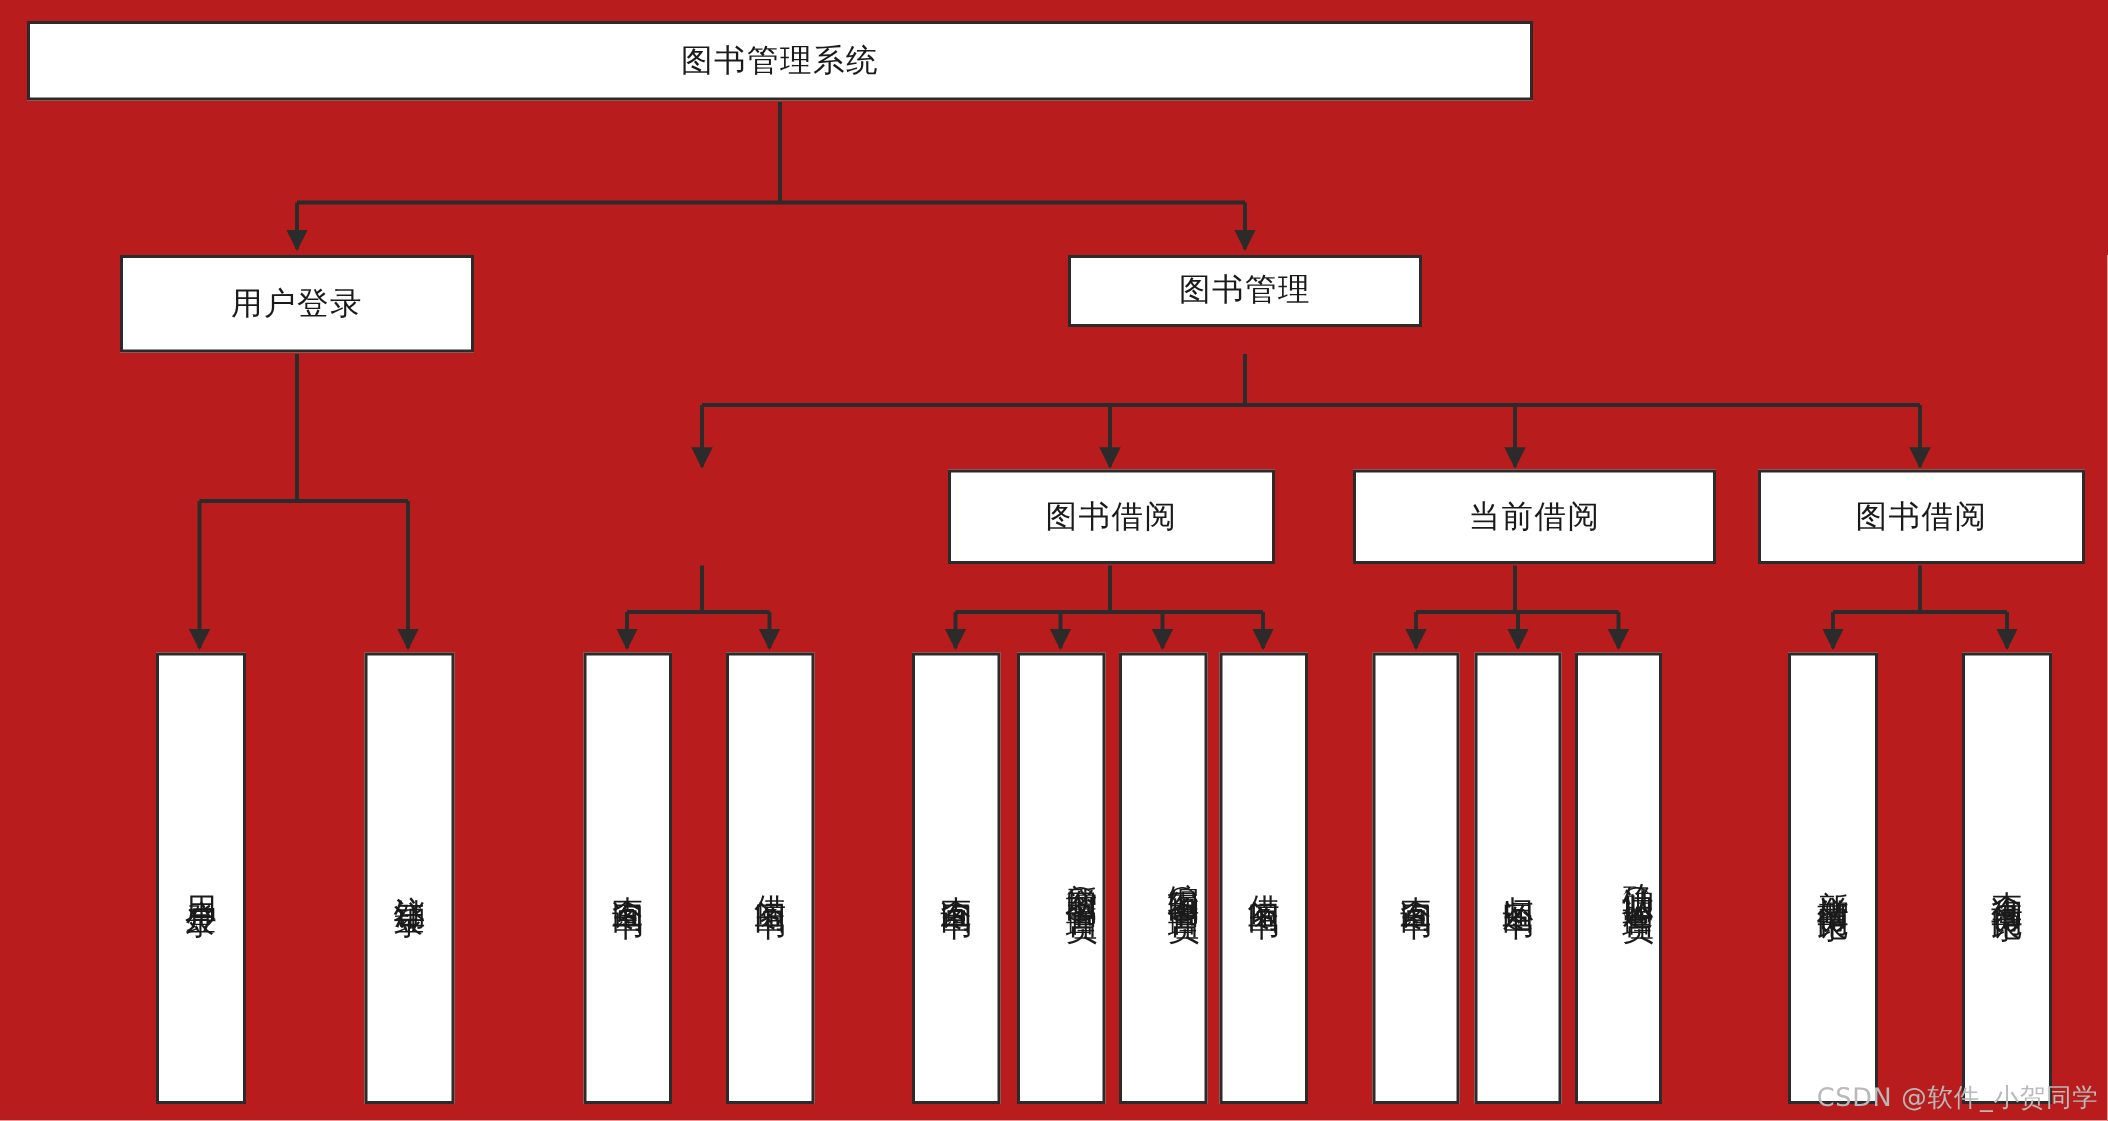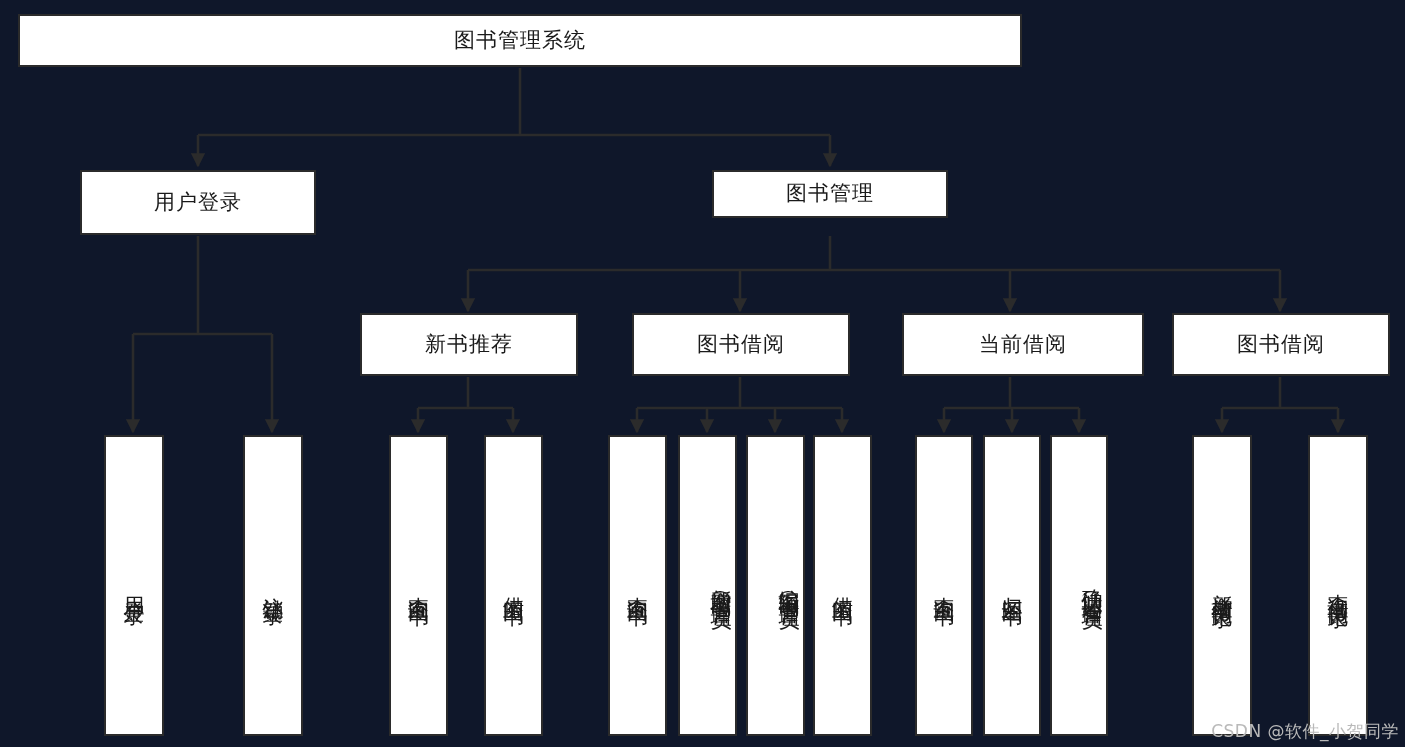--- a/index.html
+++ b/index.html
@@ -4,21 +4,21 @@
 <style>
   html, body {
     margin: 0;
     padding: 0;
     background: #ffffff;
   }
   #canvas {
     position: relative;
     width: 1405px;
     height: 747px;
-    background: #0f172a;
+    background: #b91c1c;
     font-family: "DejaVu Sans", "Liberation Sans", sans-serif;
     overflow: hidden;
   }
   #edges {
     position: absolute;
     left: 0;
     top: 0;
     width: 1405px;
     height: 747px;
     pointer-events: none;
@@ -122,23 +122,20 @@
     <span>图书管理系统</span>
   </div>
 
   <div class="node h" style="left:80px; top:170px; width:236px; height:65px;">
     <span>用户登录</span>
   </div>
   <div class="node h" style="left:712px; top:170px; width:236px; height:48px;align-items:center;">
     <span>图书管理</span>
   </div>
 
-  <div class="node h" style="left:360px; top:313px; width:218px; height:63px;">
-    <span>新书推荐</span>
-  </div>
   <div class="node h" style="left:632px; top:313px; width:218px; height:63px;">
     <span>图书借阅</span>
   </div>
   <div class="node h" style="left:902px; top:313px; width:242px; height:63px;">
     <span>当前借阅</span>
   </div>
   <div class="node h" style="left:1172px; top:313px; width:218px; height:63px;">
     <span>图书借阅</span>
   </div>
 

